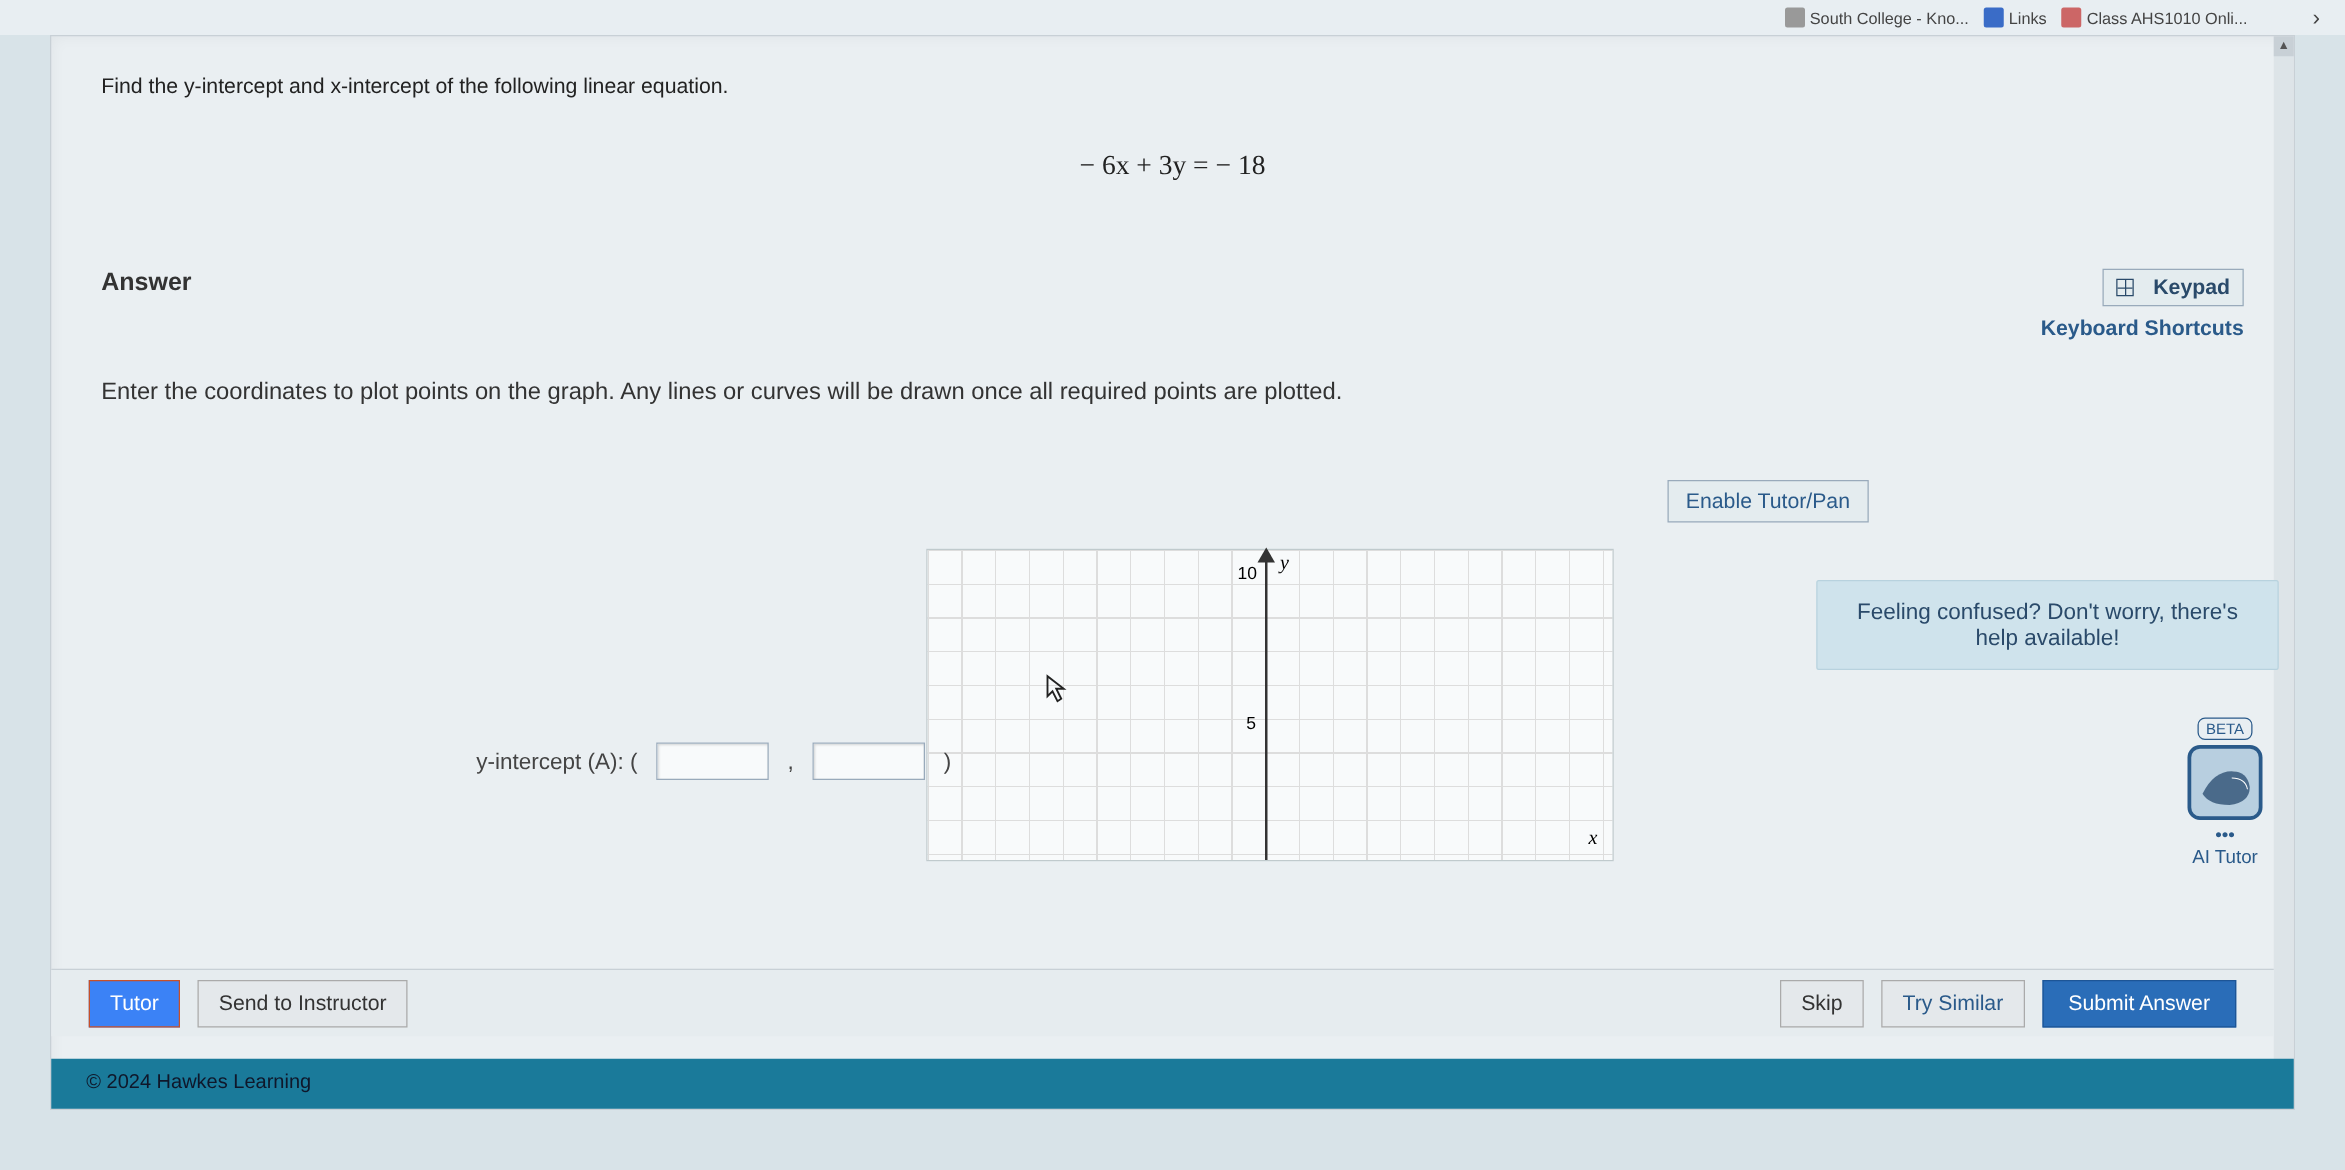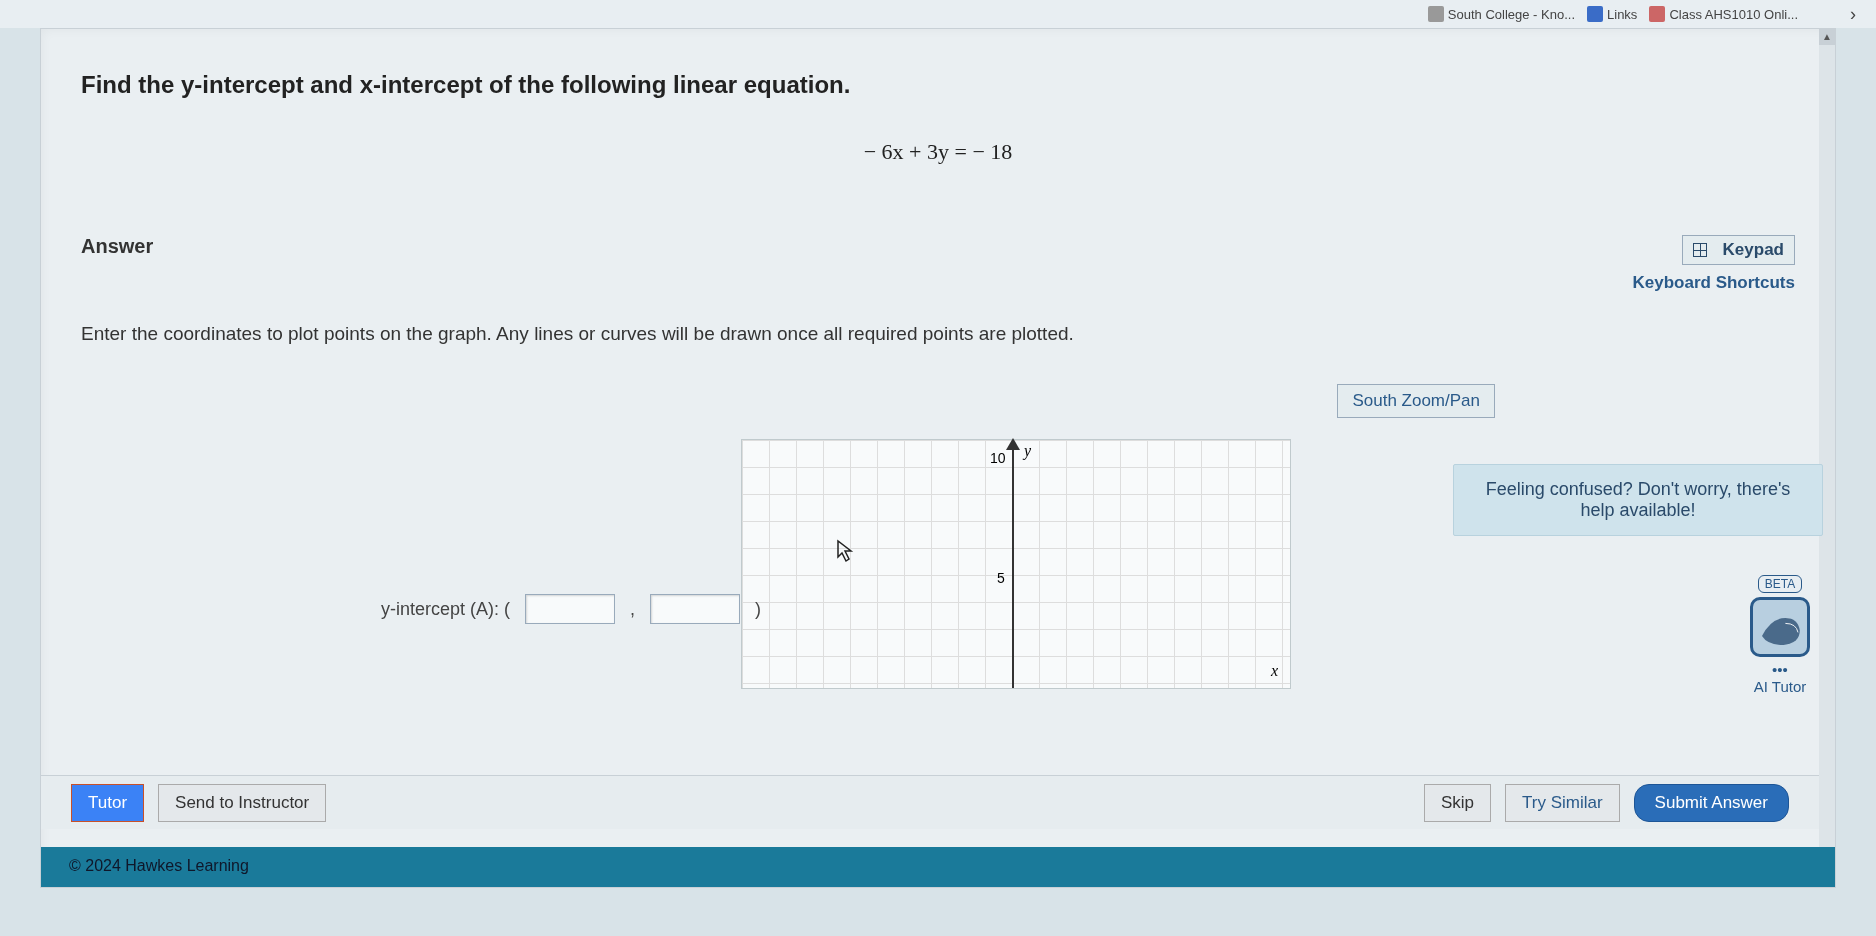--- a/index.html
+++ b/index.html
@@ -34,21 +34,21 @@
     position: relative;
     border: 1px solid #c8d0d6;
     box-shadow: 0 0 12px rgba(0,0,0,0.05) inset;
   }
   .scrollbar {
     position:absolute; right:0; top:0; width:16px; height:100%;
     background:#dde4e8;
   }
   .sb-arrow { width:16px; height:16px; background:#c8d0d6; color:#555; font-size:10px; text-align:center; line-height:16px;}
   .question-area { padding: 30px 40px 90px 40px; font-size: 20px; color: #333; }
-  .prompt { font-size: 24px; color:#222; font-weight:700;margin-top:12px; }
+  .prompt { font-size: 17px; color:#222; font-weight:400; }
   .equation { text-align:center; font-family:"Times New Roman",serif; font-size:22px; color:#222; margin-top:40px;}
   .answer-head { font-weight:600; font-size:20px; margin-top:70px; display:flex; justify-content:space-between; align-items:flex-start;}
   .kp-col { text-align:right; font-size:17px; color:#2a4a6a;}
   .kp-btn { display:inline-flex; align-items:center; gap:16px; border:1px solid #9ab; padding:4px 10px; background:#e4ecef; cursor:pointer;}
   .kp-grid { display:inline-block; width:14px; height:14px; border:1px solid #2a4a6a; position:relative;}
   .kp-grid::before,.kp-grid::after{content:"";position:absolute;background:#2a4a6a;}
   .kp-grid::before{left:6px;top:0;width:1px;height:100%;}
   .kp-grid::after{top:6px;left:0;height:1px;width:100%;}
   .links { color:#2a5a8a; margin-top:8px; cursor:pointer;}
   .instructions { font-size:19px; color:#333; margin-top:30px; font-weight:400;}
@@ -92,21 +92,21 @@
     position:absolute; left:0; right:16px; bottom:58px; height:54px;
     display:flex; align-items:center; padding:0 30px;
     justify-content:space-between; background:#e6ecef; border-top:1px solid #c8d0d6;
   }
   .bb-left{display:flex;gap:14px;align-items:center;}
   .btn { padding:8px 16px; font-size:17px; border:1px solid #aaa; cursor:pointer;}
   .btn-tutor{ background:#3b82f6; color:#fff; border-color:#c85028;}
   .btn-send{ background:#e4e8eb; color:#333;}
   .btn-skip{ background:#e4e8eb; color:#333;}
   .btn-try{ background:#e4e8eb; color:#2a5a8a;}
-  .btn-submit{ background:#2a6db8; color:#fff; border-color:#1d5596; padding:8px 20px;border-radius:15px;}
+  .btn-submit{ background:#2a6db8; color:#fff; border-color:#1d5596; padding:8px 20px;}
   .bb-right{display:flex;gap:14px;align-items:center;}
   .footer {
     position:absolute; left:0; right:0; bottom:0; height:40px;
     background:#1a7a9a; color:#0f172a; font-size:16px; padding:10px 28px;
   }
 </style>
 </head>
 <body>
 
 <div class="browser-bar">
@@ -142,21 +142,21 @@
           <span>Keypad</span>
         </span>
         <div class="links">Keyboard Shortcuts</div>
       </div>
     </div>
 
     <div class="instructions">Enter the coordinates to plot points on the graph. Any lines or curves will be drawn once all required points are plotted.</div>
   </div>
 
   <div class="graph-tools">
-    <button class="zoom-btn">South Zoom/Pan</button>
+    <button class="zoom-btn">Enable Tutor/Pan</button>
   </div>
 
   <div class="graph-box">
     <div class="axis-y"></div>
     <div class="axis-arrow"></div>
     <span class="y-label">y</span>
     <span class="tick10">10</span>
     <span class="tick5">5</span>
     <span class="x-label">x</span>
   </div>

